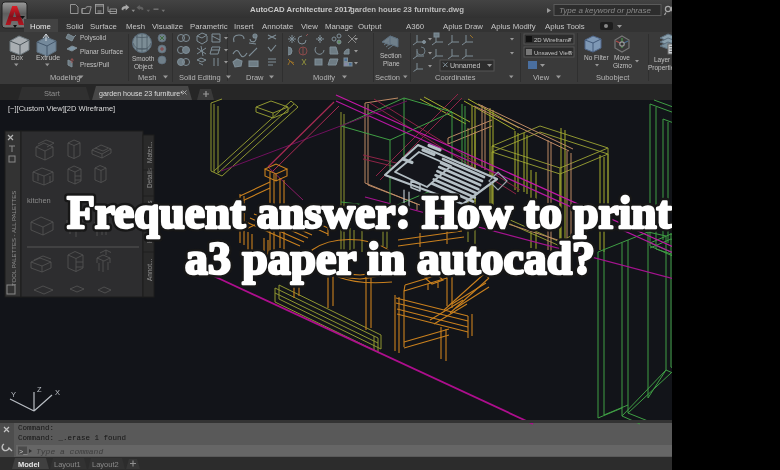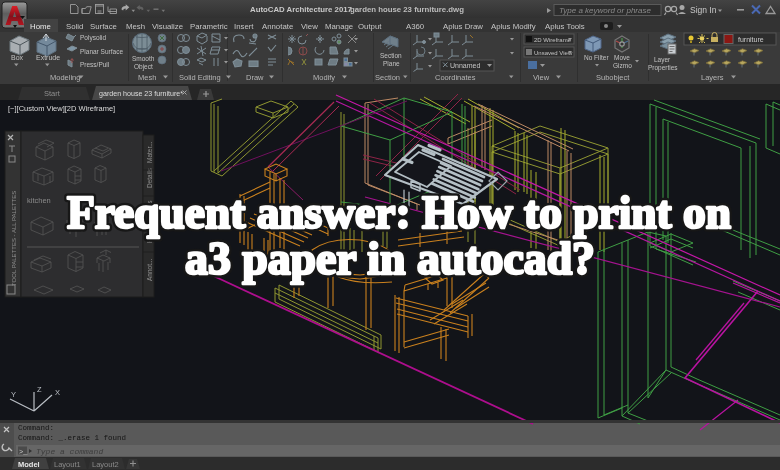--- a/index.html
+++ b/index.html
@@ -1,16 +1,16 @@
 <!DOCTYPE html>
 <html><head>
 <meta charset="utf-8">
 <style>
 html,body{margin:0;padding:0;background:#000;}
-#app{position:relative;width:780px;height:470px;overflow:hidden;font-family:"Liberation Sans",sans-serif;}
+#app{position:relative;width:672px;height:470px;overflow:hidden;font-family:"Liberation Sans",sans-serif;}
 svg{display:block;}
 </style>
 </head>
 <body>
 <div id="app">
 <svg width="780" height="470" viewBox="0 0 780 470">
 <defs>
 <linearGradient id="tb" x1="0" y1="0" x2="0" y2="1">
  <stop offset="0" stop-color="#434343"></stop>
           <stop offset="1" stop-color="#313131"></stop>

